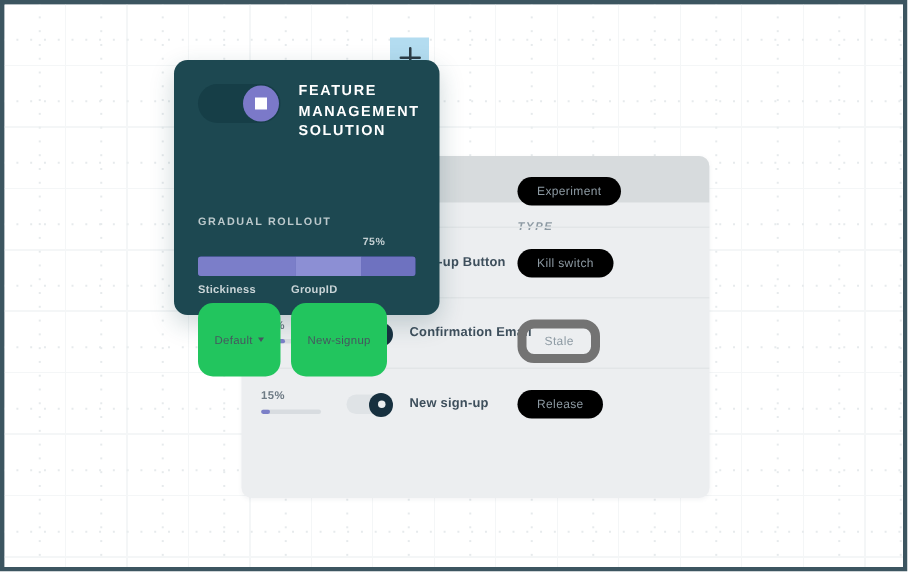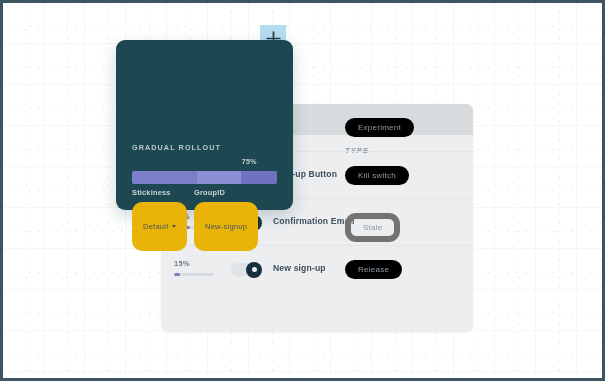--- a/index.html
+++ b/index.html
@@ -319,21 +319,21 @@
   #field-groupid { left: 78px; }
 
   .field-label {
     color: #c9d4d7;
     font-size: 7.4px;
     letter-spacing: .2px;
     margin-bottom: 5px;
     font-weight: bold;
   }
   .field-pill {
-    background: #eab308;
+    background: #22c55e;
     color: #46565f;
     font-size: 7.6px;
     border-radius: 10px;
     padding: 20px 11px;
     display: inline-flex;
     align-items: center;
     gap: 4px;
     letter-spacing: .2px;
     white-space: nowrap;
   }
@@ -428,20 +428,28 @@
   </div>
 
   <div id="plus-badge">
     <svg width="15" height="15" viewBox="0 0 15 15">
       <path d="M7.5 1.2 V13.8 M1.2 7.5 H13.8" stroke="#2b3a44" stroke-width="1.7" stroke-linecap="round"></path>
     </svg>
   </div>
 
   <div id="dark-card">
 
+    <div id="card-top">
+      <div id="big-toggle">
+        <span class="knob">
+            <i></i>
+          </span>
+      </div>
+      <div id="card-title">FEATURE MANAGEMENT SOLUTION</div>
+    </div>
 
     <div id="rollout-label">GRADUAL ROLLOUT</div>
 
     <div id="rollout-pct">75%</div>
 
     <div id="rollout-bar">
       <span class="seg-a"></span>
       <span class="seg-b"></span>
       <span class="seg-c"></span>
     </div>

